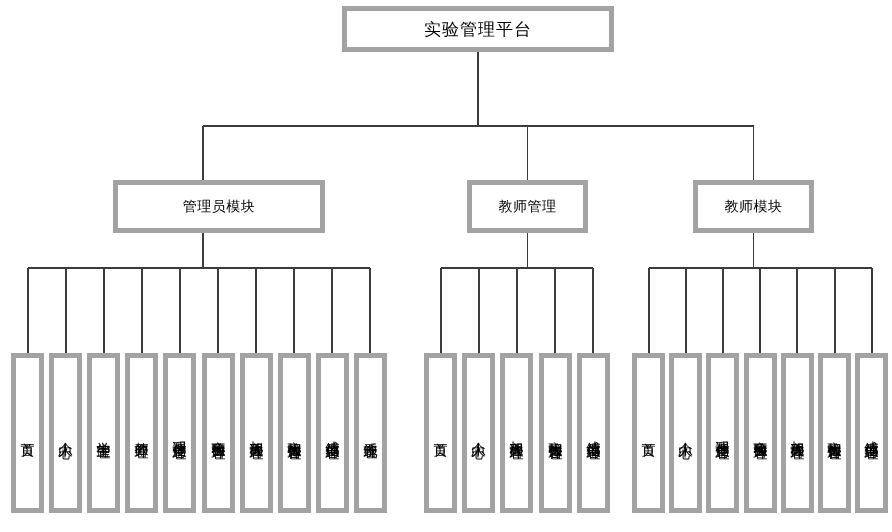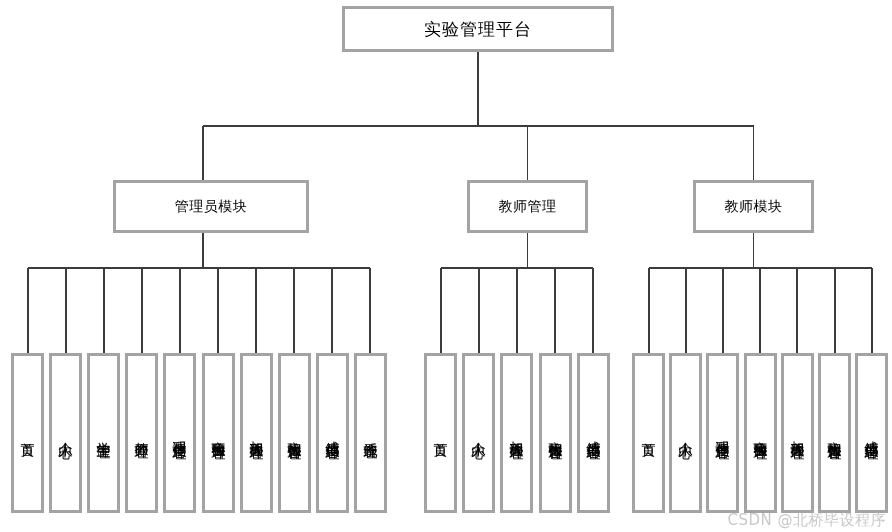--- a/index.html
+++ b/index.html
@@ -20,21 +20,21 @@
   #diagram-svg {
     position: absolute;
     left: 0;
     top: 0;
     width: 892px;
     height: 532px;
   }
   .node {
     position: absolute;
     box-sizing: border-box;
-    border: 3px solid #a3a3a3;
+    border: 5px solid #a3a3a3;
     background: #ffffff;
     display: flex;
     align-items: center;
     justify-content: center;
     text-align: center;
     color: #000000;
   }
   .node-root {
     font-size: 17px;
     letter-spacing: 1px;
@@ -105,21 +105,21 @@
       <line x1="760" y1="268" x2="760" y2="353" stroke="#3c3c3c" stroke-width="1.4" shape-rendering="crispEdges"></line>
       <line x1="797" y1="268" x2="797" y2="353" stroke="#3c3c3c" stroke-width="1.4" shape-rendering="crispEdges"></line>
       <line x1="835" y1="268" x2="835" y2="353" stroke="#3c3c3c" stroke-width="1.4" shape-rendering="crispEdges"></line>
       <line x1="872" y1="268" x2="872" y2="353" stroke="#3c3c3c" stroke-width="1.4" shape-rendering="crispEdges"></line>
     </svg>
 
   <div id="node-layer">
       <div class="node node-root" style="left: 342px; top: 6px; width: 272px; height: 46px;">
         <span class="leaf-text">实验管理平台</span>
       </div>
-      <div class="node node-module" style="left: 113px; top: 180px; width: 196px; height: 53px;">
+      <div class="node node-module" style="left: 113px; top: 180px; width: 212px; height: 53px;">
         <span class="leaf-text">管理员模块</span>
       </div>
       <div class="node node-leaf" style="left: 11px; top: 353px; width: 33px; height: 160px;">
         <span class="leaf-text">首页</span>
       </div>
       <div class="node node-leaf" style="left: 49px; top: 353px; width: 33px; height: 160px;">
         <span class="leaf-text">个人中心</span>
       </div>
       <div class="node node-leaf" style="left: 87px; top: 353px; width: 33px; height: 160px;">
         <span class="leaf-text">学生管理</span>
@@ -182,14 +182,13 @@
         <span class="leaf-text">加入课程管理</span>
       </div>
       <div class="node node-leaf" style="left: 818px; top: 353px; width: 33px; height: 160px;">
         <span class="leaf-text">实验报告管理</span>
       </div>
       <div class="node node-leaf" style="left: 855px; top: 353px; width: 33px; height: 160px;">
         <span class="leaf-text">成绩信息管理</span>
       </div>
     </div>
 
-  <div id="watermark">CSDN @北桥毕设程序</div>
 </div>
 
 </body></html>

